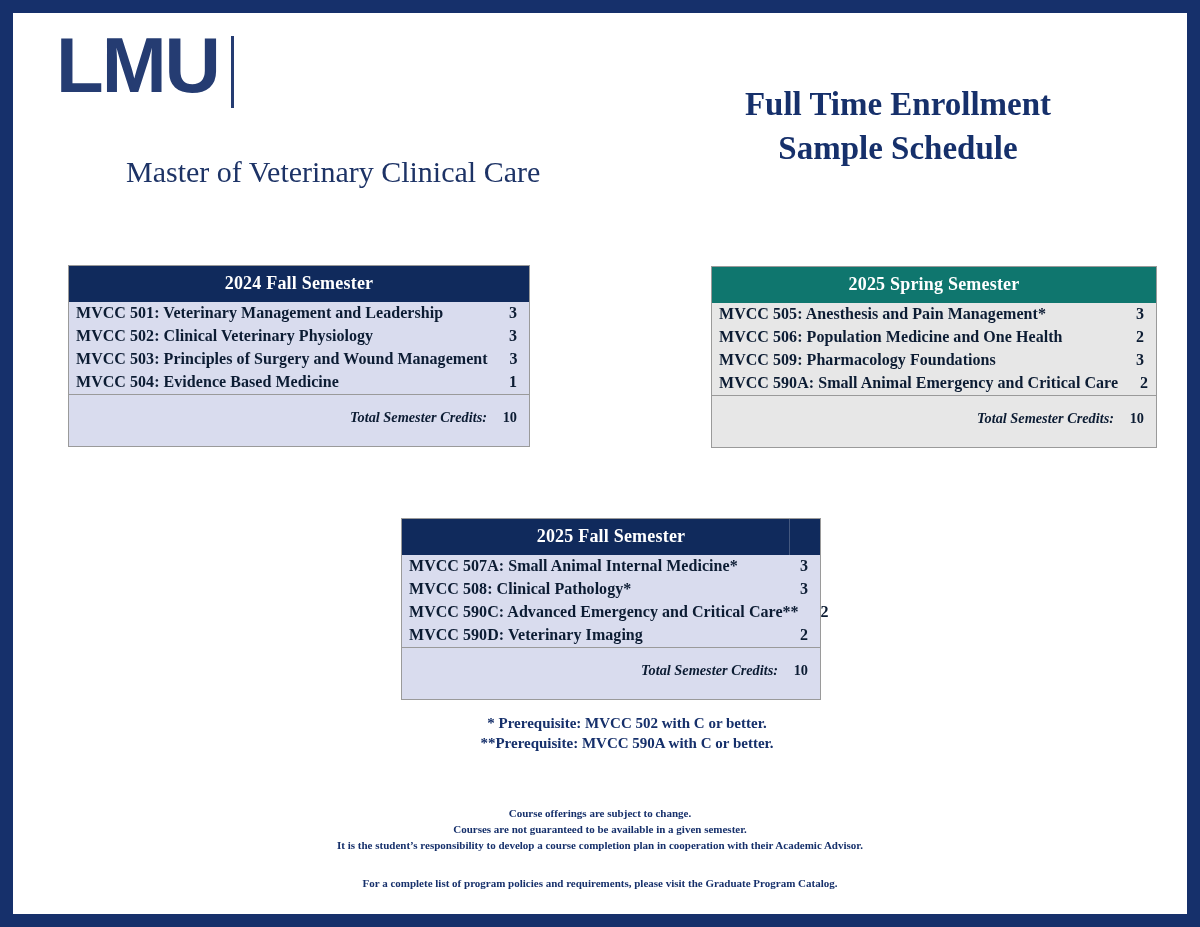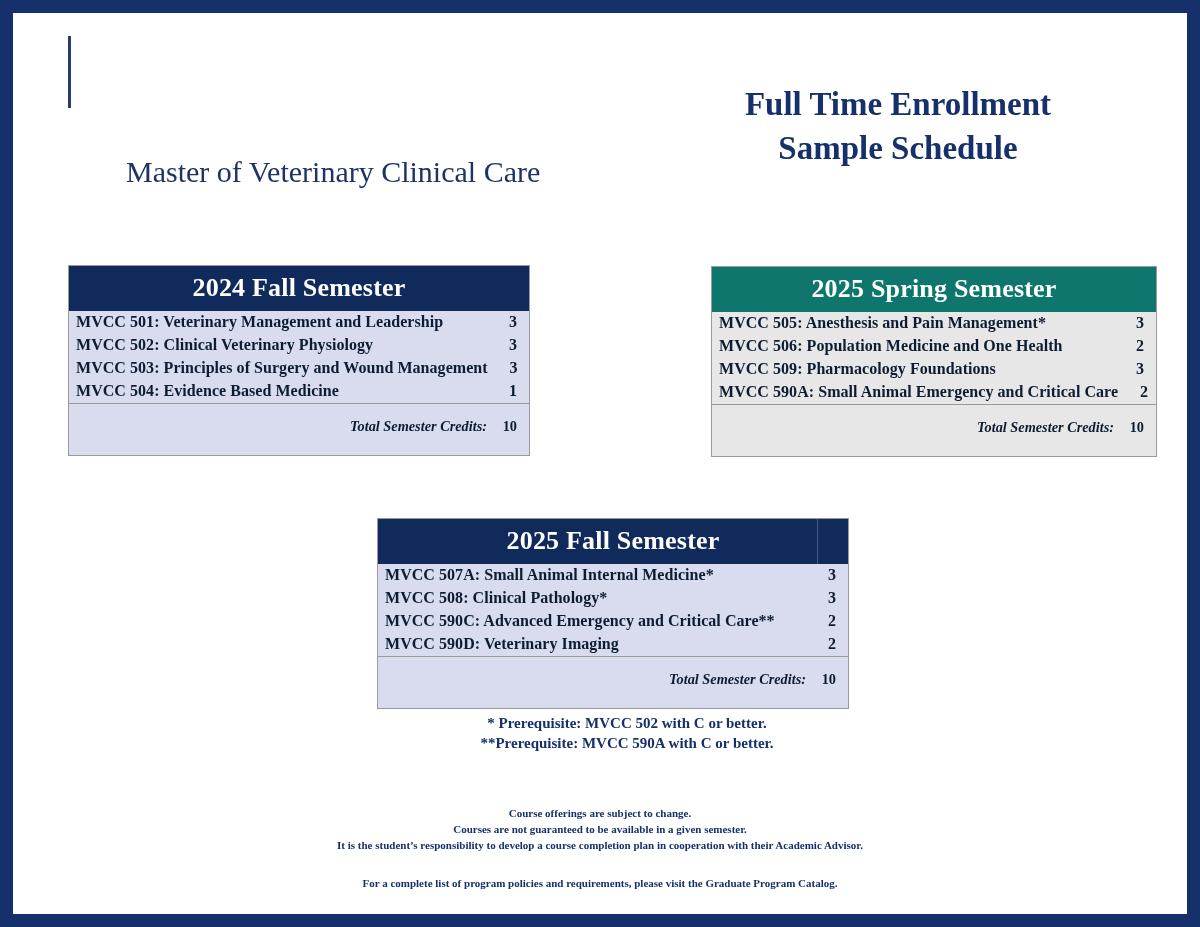--- a/index.html
+++ b/index.html
@@ -108,21 +108,21 @@
   
   .sem-table {
     position: absolute;
     box-sizing: border-box;
     border: 1px solid #9a9a9a;
   }
   .sem-table .thead {
     position: relative;
     text-align: center;
     font-weight: bold;
-    font-size: 26px;
+    font-size: 18px;
     color: #ffffff;
     padding: 7px 0 8px 0;
     letter-spacing: 0.2px;
   }
   .sem-table .thead .hdr-split {
     position: absolute;
     top: 0;
     bottom: 0;
     width: 1px;
     background: rgba(255,255,255,0.22);
@@ -165,21 +165,21 @@
 
   
   .theme-navy .thead { background: #102a5c; }
   .theme-navy { background: #d9dcee; }
   
   .theme-gray .thead { background: #0f766e; }
   .theme-gray { background: #e7e7e7; }
 
   #table-fall-2024 { left: 55px; top: 252px; width: 462px; }
   #table-spring-2025 { left: 698px; top: 253px; width: 446px; }
-  #table-fall-2025 { left: 364px; top: 505px; width: 472px; }
+  #table-fall-2025 { left: 388px; top: 505px; width: 420px; }
 
   
   .footnotes {
     position: absolute;
     left: 388px;
     top: 700px;
     width: 452px;
     text-align: center;
     font-weight: bold;
     font-size: 15px;
@@ -204,20 +204,21 @@
 </style>
 </head>
 <body>
 
 <div class="page">
   <div class="page-inner">
 
     <div class="header">
 
       <div class="logo-block">
+        <div class="lmu-mark">LMU</div>
         <div class="logo-rule"></div>
       </div>
 
       <div class="program-title">Master of Veterinary Clinical Care</div>
 
       <div class="doc-title">
         <span>Full Time Enrollment</span>
         <span>Sample Schedule</span>
       </div>
     </div>

